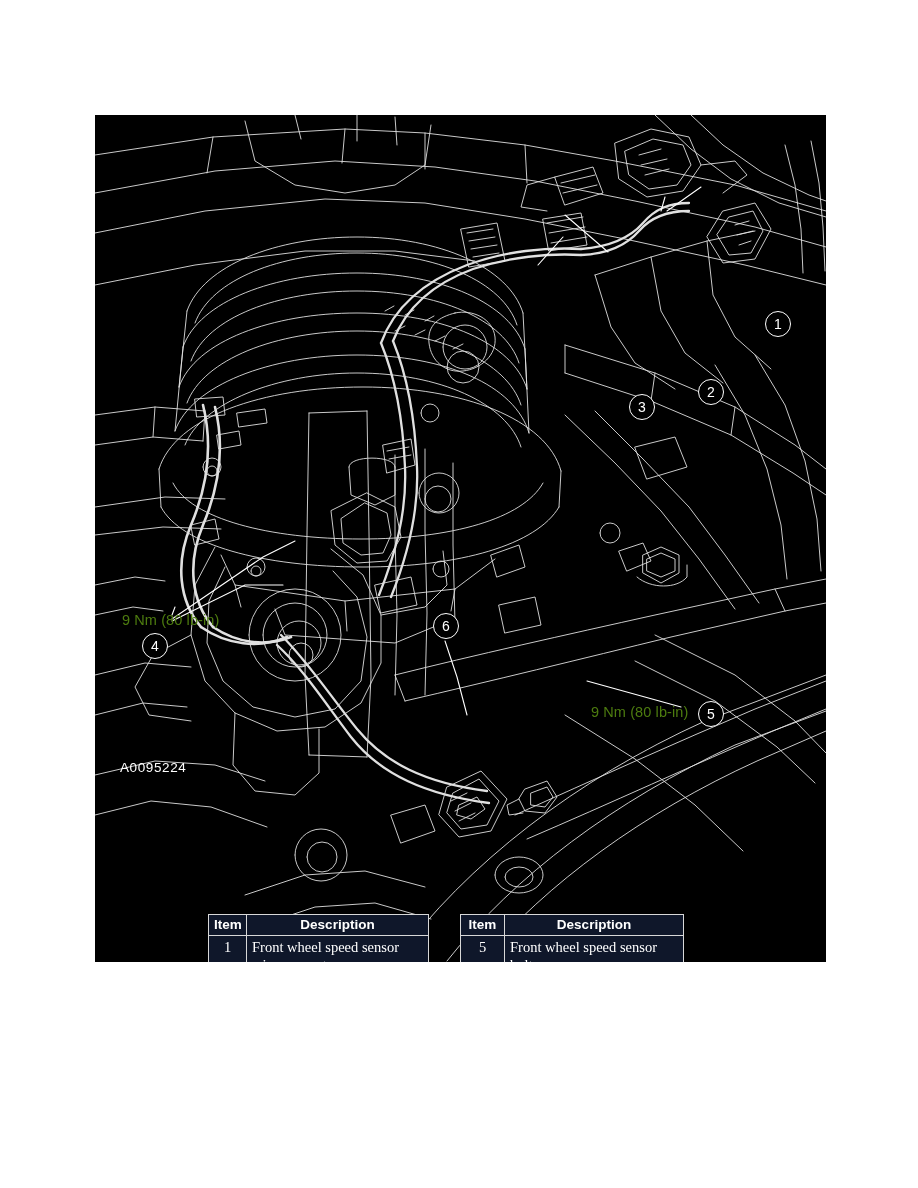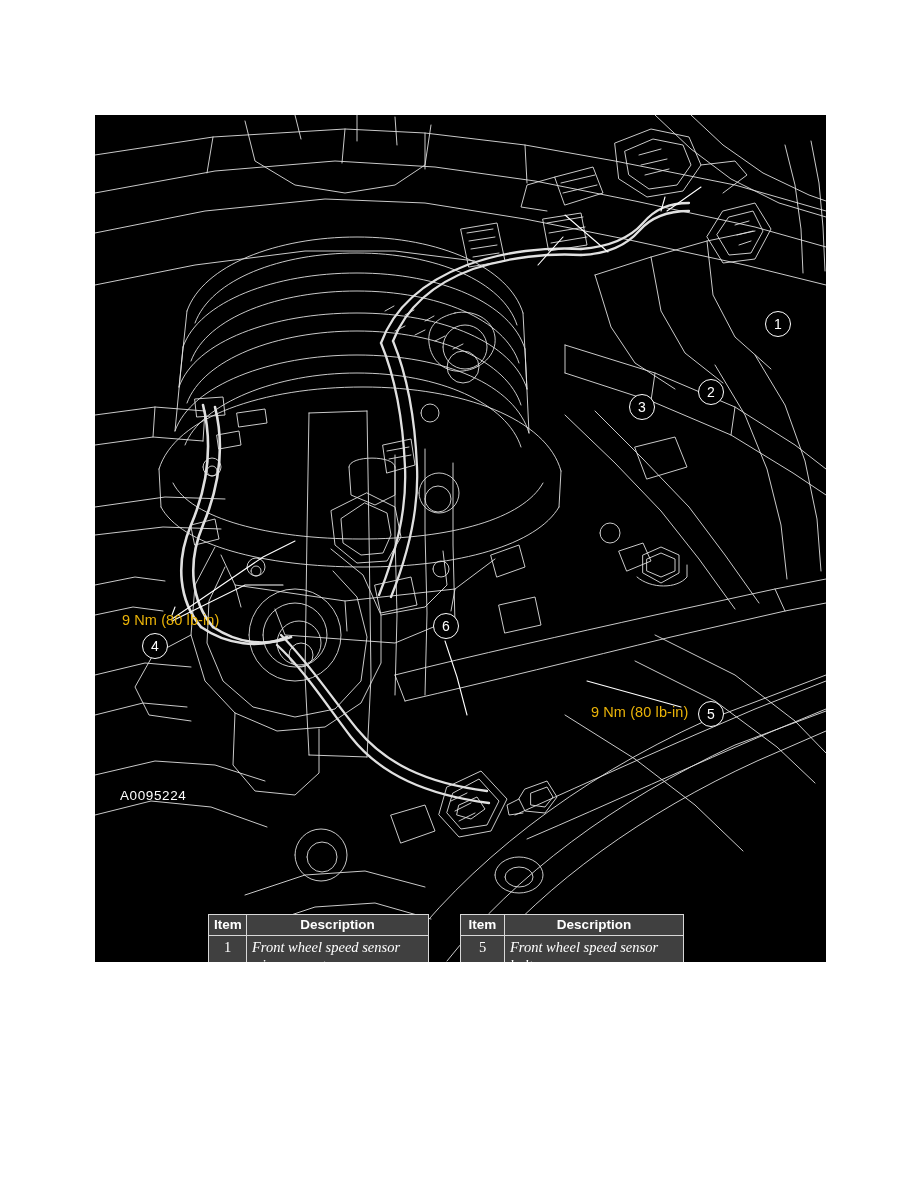--- a/index.html
+++ b/index.html
@@ -51,43 +51,43 @@
     align-items: center;
     justify-content: center;
     box-sizing: border-box;
     background: #000000;
     line-height: 1;
   }
 
   
   .torque-label {
     position: absolute;
-    color: #eab308;
+    color: #4d7c0f;
     font-family: "Liberation Sans", sans-serif;
     font-size: 14.5px;
     white-space: nowrap;
     letter-spacing: 0.1px;
   }
 
   
   #figure-code {
     position: absolute;
     left: 25px;
-    top: 673px;
+    top: 645px;
     color: #ffffff;
     font-family: "Liberation Sans", sans-serif;
     font-size: 13.5px;
     letter-spacing: 0.6px;
   }
 
   
   .legend-table {
     position: absolute;
     border-collapse: collapse;
-    background: #404040;
+    background: #0f172a;
     table-layout: fixed;
   }
   .legend-table th,
   .legend-table td {
     border: 1.4px solid #d8d8d8;
     color: #ffffff;
     vertical-align: top;
     padding: 3px 5px 4px 5px;
   }
   .legend-table th {
@@ -118,21 +118,21 @@
   }
   #legend-table-left col.c-item { width: 38px; }
 
   #legend-table-right {
     left: 365px;
     top: 799px;
     width: 224px;
   }
   #legend-table-right col.c-item { width: 44px; }
 
-  .desc-line { display: block; font-style: italic; }
+  .desc-line { display: block; }
 </style>
 </head>
 <body>
 
 <div id="illustration-panel">
 
   <svg id="illustration-svg" viewBox="0 0 731 847" preserveAspectRatio="none">
     <g stroke="#ffffff" fill="none" stroke-width="0.9" stroke-linecap="round" stroke-linejoin="round" opacity="0.88">
 
       <path d="M0 40 L118 22 L250 14 L330 18 L430 30 L520 46 L640 70 L731 96"></path>

